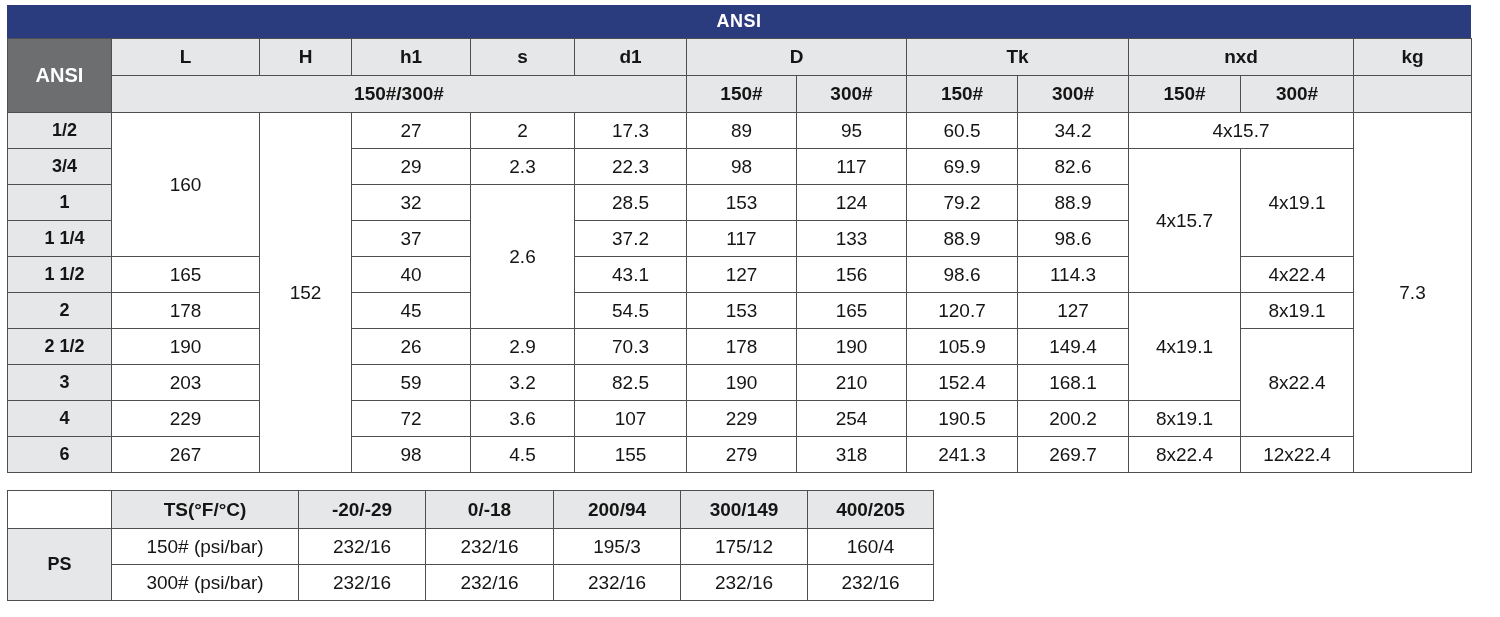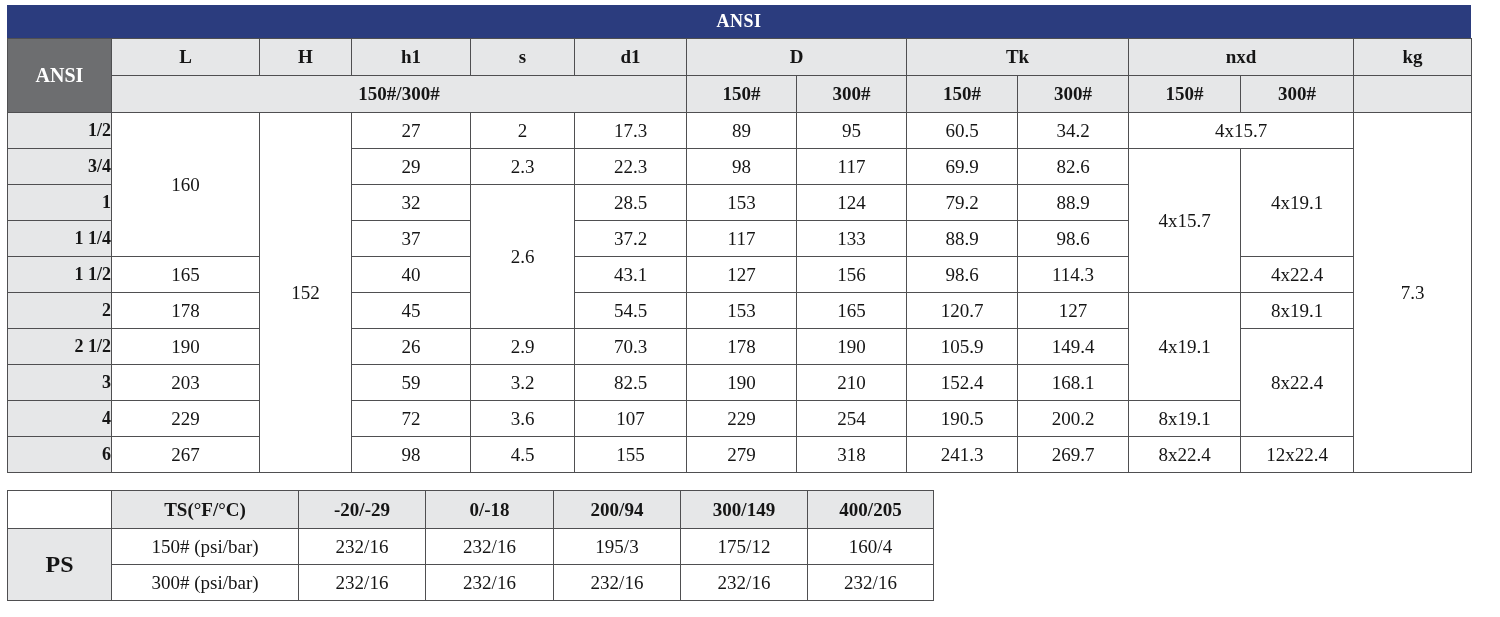--- a/index.html
+++ b/index.html
@@ -8,42 +8,42 @@
     --hdr:#e6e7e8;
     --border:#4f4f51;
     --ink:#151515;
   }
   html,body{margin:0;padding:0;}
   body{
     width:1500px;height:617px;background:#ffffff;
     font-family:"Liberation Sans",sans-serif;color:var(--ink);
     overflow:hidden;position:relative;
   }
-  .page{position:relative;width:1240px;height:617px;font-family:Liberation Serif, serif;}
+  .page{position:relative;width:1240px;height:617px;}
   .titlebar{
     position:absolute;left:7px;top:5px;width:1464px;height:33px;
     background:var(--blue);color:#ffffff;font-weight:bold;font-size:18px;
     display:flex;align-items:center;justify-content:center;letter-spacing:.5px;
   }
   table{border-collapse:collapse;table-layout:fixed;}
   table.main{position:absolute;left:7px;top:38px;width:1464px;}
   table.pressure{position:absolute;left:7px;top:490px;width:926px;}
   td{
     border:1.5px solid var(--border);
     text-align:center;vertical-align:middle;
     font-size:19px;padding:0;white-space:nowrap;overflow:hidden;
     background:#ffffff;
   }
   tbody.hrows td{height:36px;}
   tbody.brows td{height:35px;}
   table.pressure tbody.hrows td{height:37px;text-align:center;}
   td.hdr{background:var(--hdr);font-weight:bold;font-size:19px;}
   td.corner{background:var(--corner);color:#ffffff;font-weight:bold;font-size:20px;}
-  td.rlabel{background:var(--hdr);font-weight:bold;text-align:right;padding-left:10px;font-size:18px;}
-  td.pslabel{background:var(--hdr);font-weight:bold;font-size:24px;}
+  td.rlabel{background:var(--hdr);font-weight:bold;text-align:center;padding-left:10px;font-size:18px;}
+  td.pslabel{background:var(--hdr);font-weight:bold;font-size:18px;}
   td.blank{background:#ffffff;}
 </style>
 </head>
 <body>
 
 <div class="page">
 
   <div class="titlebar">ANSI</div>
 
   <table class="main">

